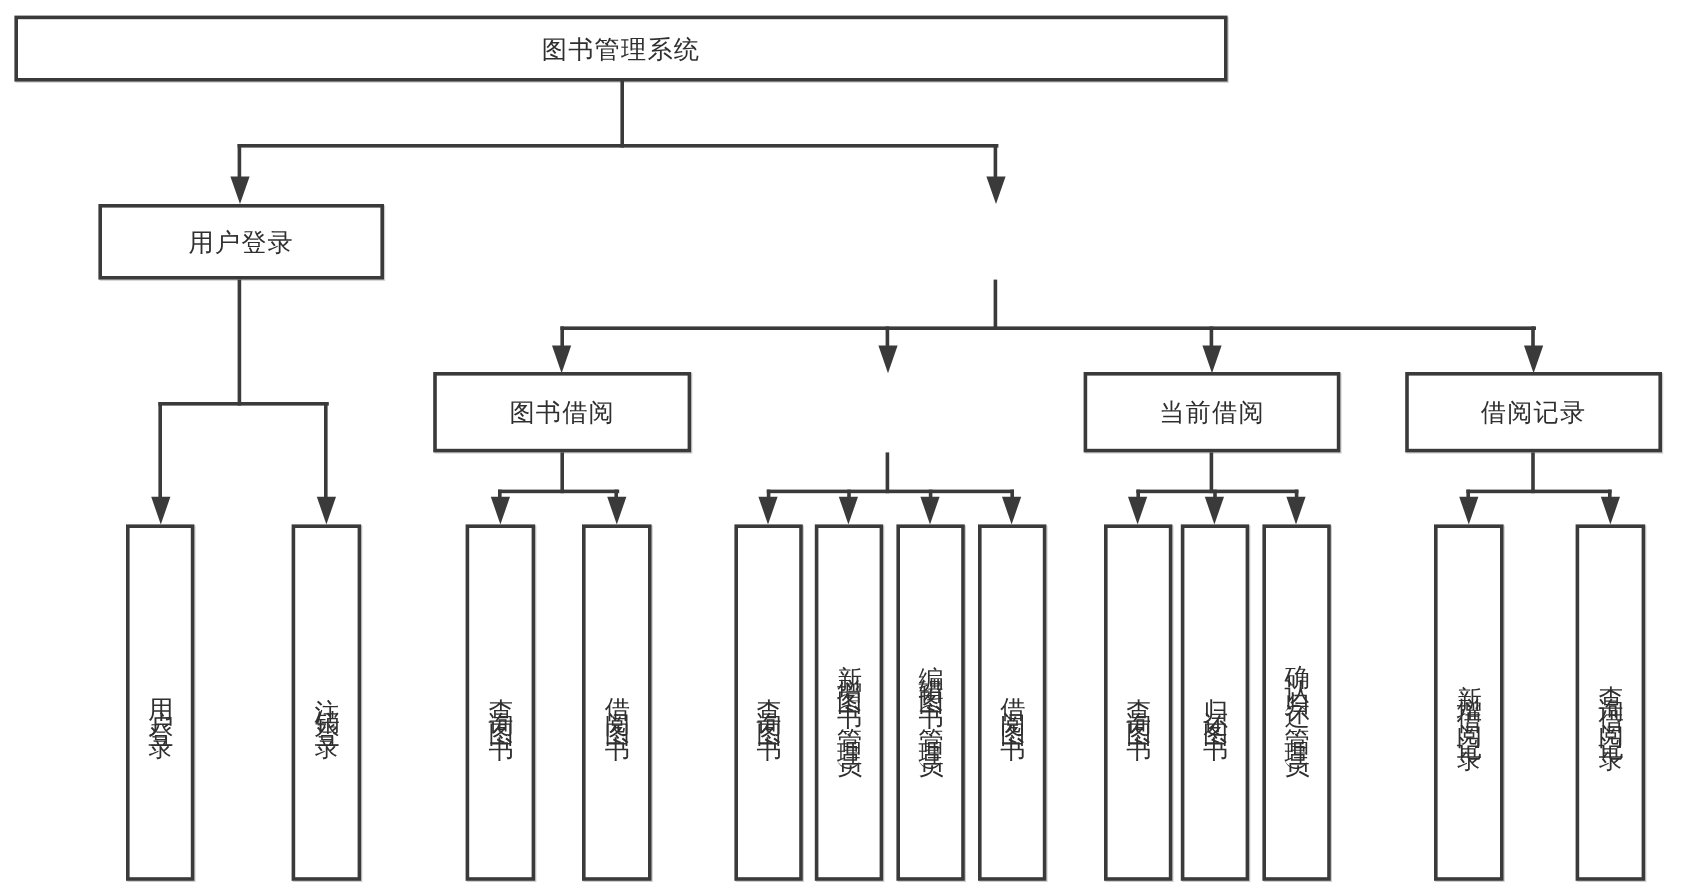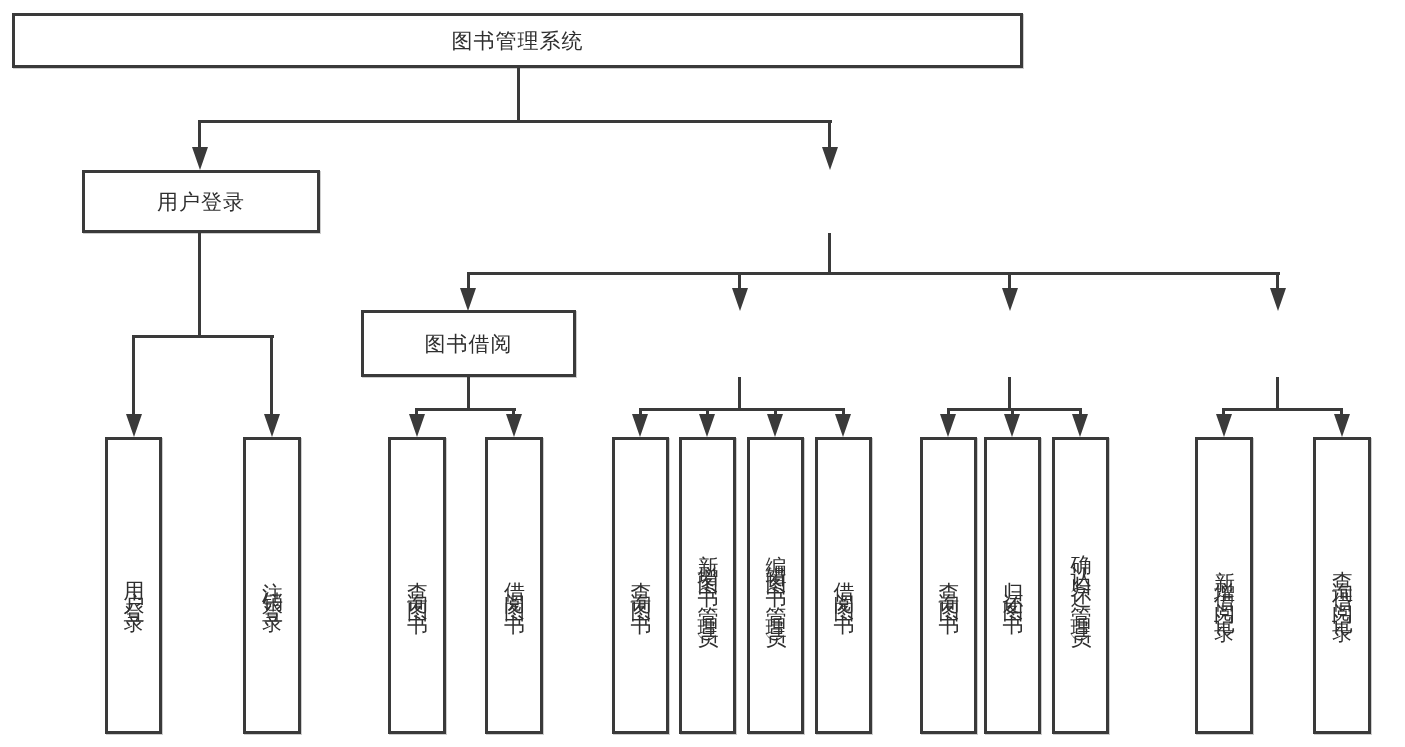--- a/index.html
+++ b/index.html
@@ -114,20 +114,26 @@
   <div class="vline" style="left:738px;top:272px;height:18px"></div>
   <div class="ahead" style="left:732px;top:288px"></div>
   <div class="vline" style="left:1008px;top:272px;height:18px"></div>
   <div class="ahead" style="left:1002px;top:288px"></div>
   <div class="vline" style="left:1276px;top:272px;height:18px"></div>
   <div class="ahead" style="left:1270px;top:288px"></div>
 
   <div class="hbox" style="left:361px;top:310px;width:215px;height:67px">
     <span>图书借阅</span>
   </div>
+  <div class="hbox" style="left:903px;top:310px;width:214px;height:67px">
+    <span>当前借阅</span>
+  </div>
+  <div class="hbox" style="left:1171px;top:310px;width:214px;height:67px">
+    <span>借阅记录</span>
+  </div>
 
   <div class="vline" style="left:467px;top:377px;height:34px"></div>
   <div class="hline" style="left:415px;top:408px;width:101px"></div>
   <div class="vline" style="left:415px;top:408px;height:10px"></div>
   <div class="ahead" style="left:409px;top:414px"></div>
   <div class="vline" style="left:512px;top:408px;height:10px"></div>
   <div class="ahead" style="left:506px;top:414px"></div>
 
   <div class="vline" style="left:738px;top:377px;height:34px"></div>
   <div class="hline" style="left:639px;top:408px;width:206px"></div>

